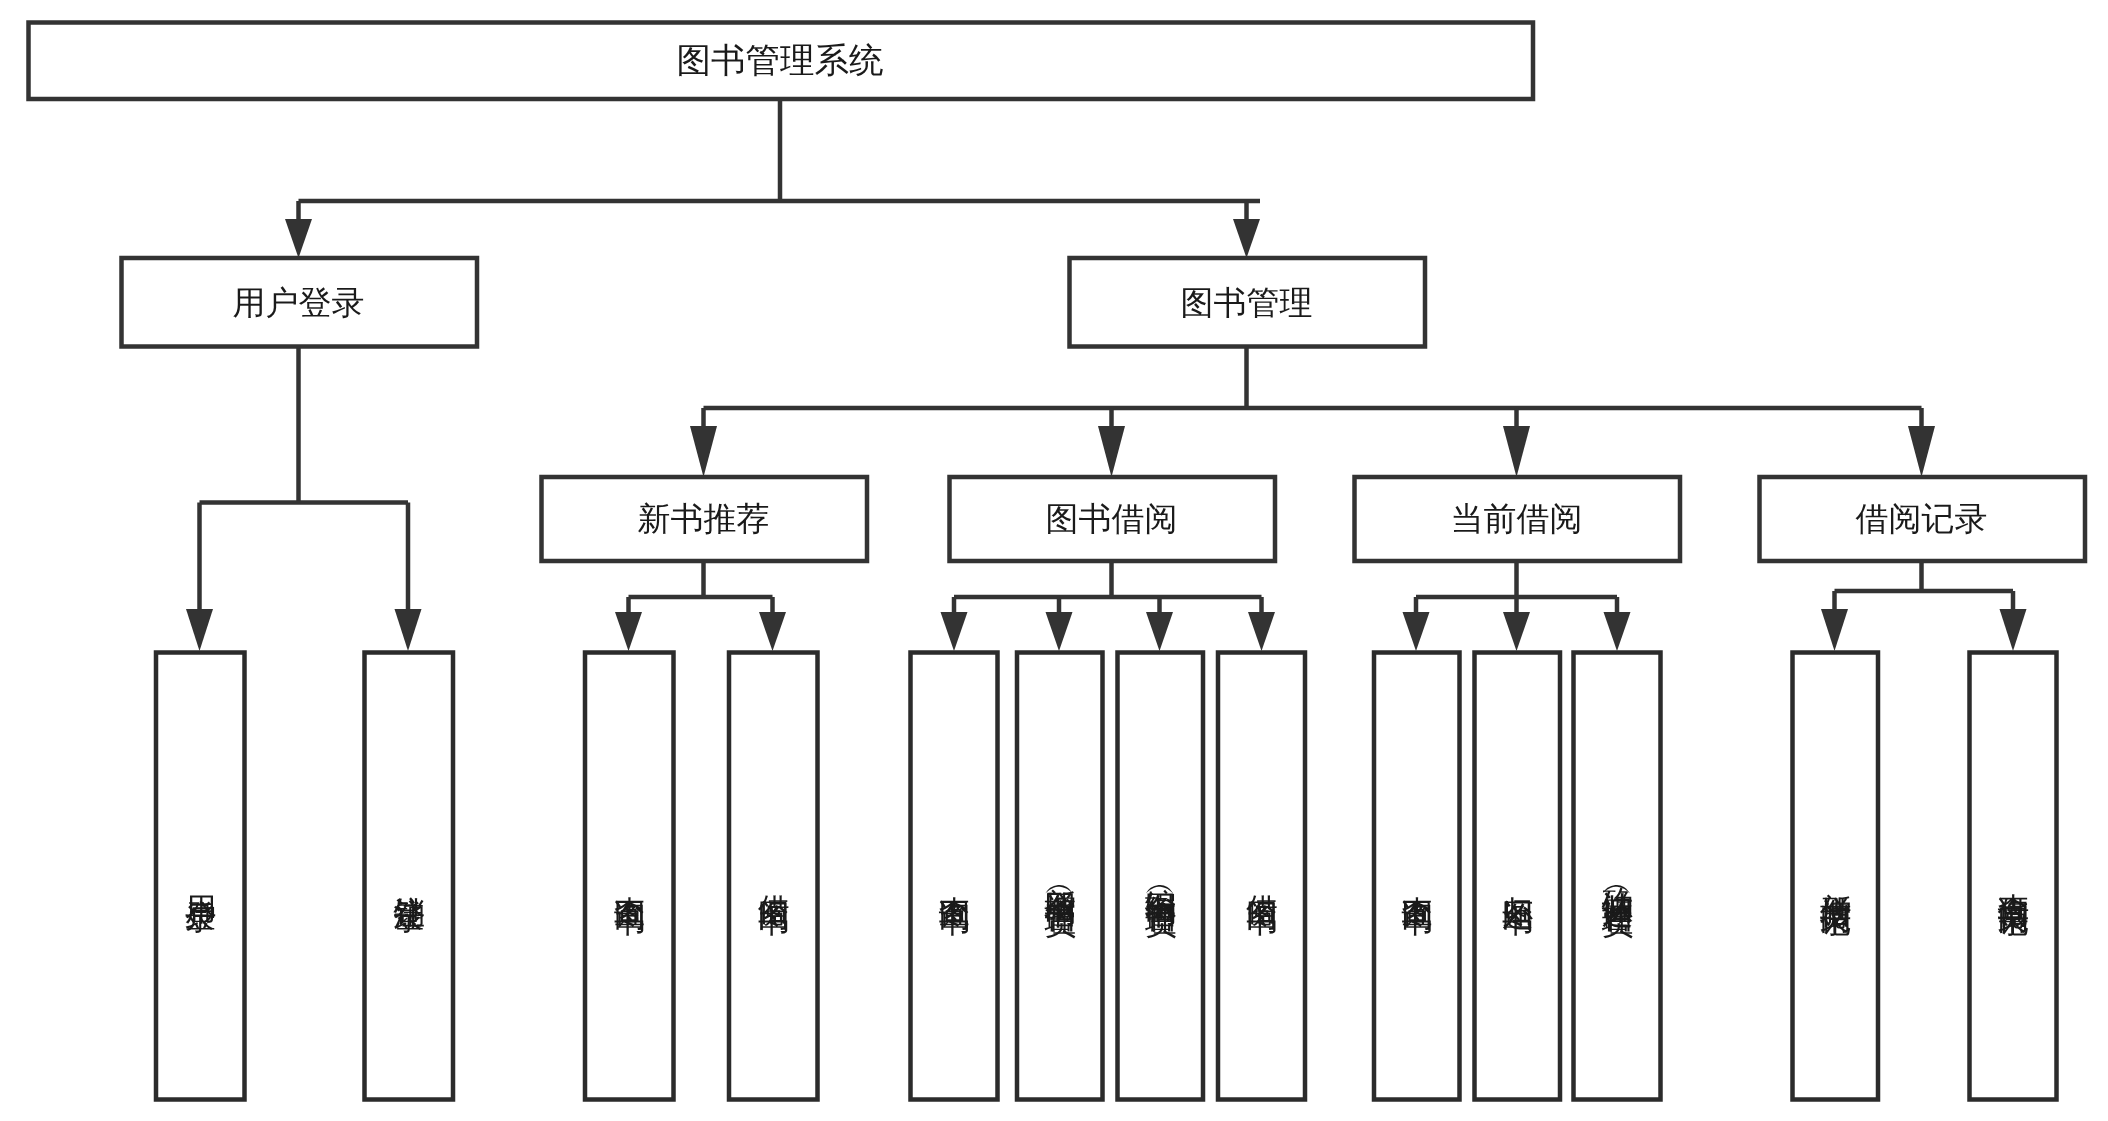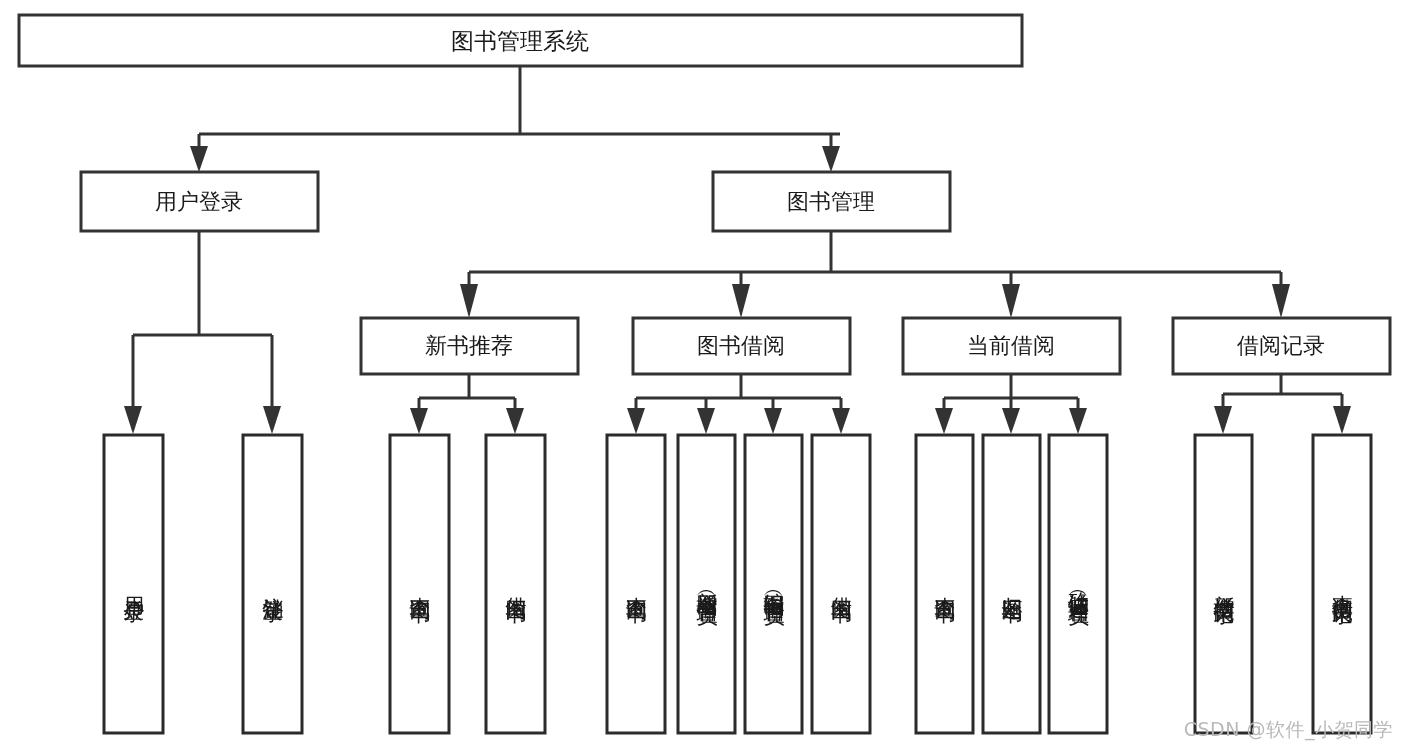--- a/index.html
+++ b/index.html
@@ -229,15 +229,14 @@
   <div class="vlabel" style="left:607px; top:435px; width:58px;  height:298px;">查询图书</div>
   <div class="vlabel" style="left:678px; top:435px; width:57px;  height:298px;">新增图书（管理员）</div>
   <div class="vlabel" style="left:745px; top:435px; width:57px;  height:298px;">编辑图书（管理员）</div>
   <div class="vlabel" style="left:812px; top:435px; width:58px;  height:298px;">借阅图书</div>
   <div class="vlabel" style="left:916px; top:435px; width:57px;  height:298px;">查询图书</div>
   <div class="vlabel" style="left:983px; top:435px; width:57px;  height:298px;">归还图书</div>
   <div class="vlabel" style="left:1049px; top:435px; width:58px; height:298px;">确认归还（管理员）</div>
   <div class="vlabel" style="left:1195px; top:435px; width:57px; height:298px;">新增借阅记录</div>
   <div class="vlabel" style="left:1313px; top:435px; width:58px; height:298px;">查询借阅记录</div>
 
-  <div class="watermark">CSDN @软件_小贺同学</div>
 
 </div>
 
 </body></html>

